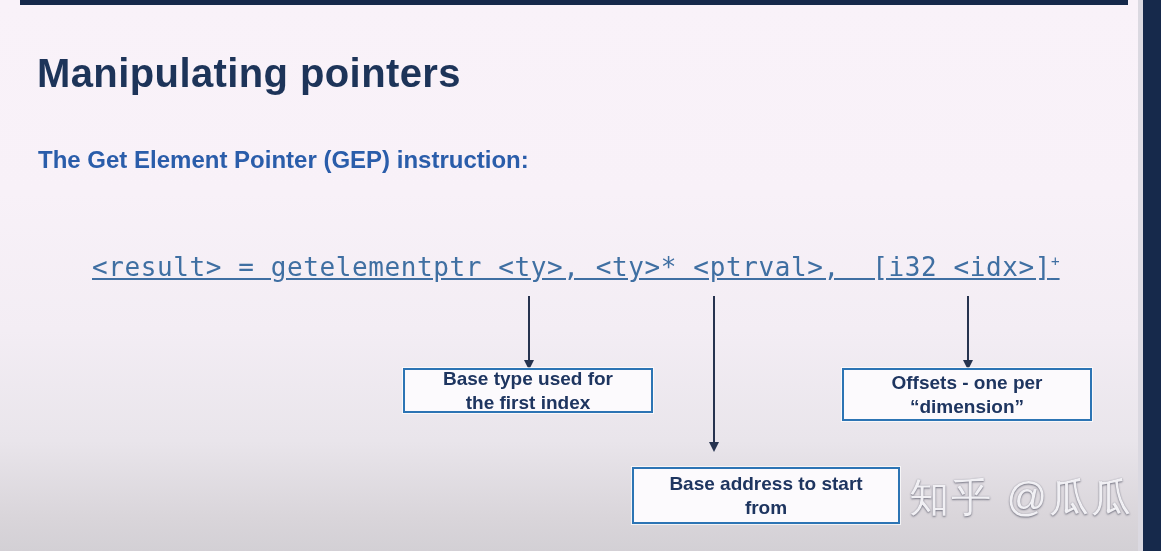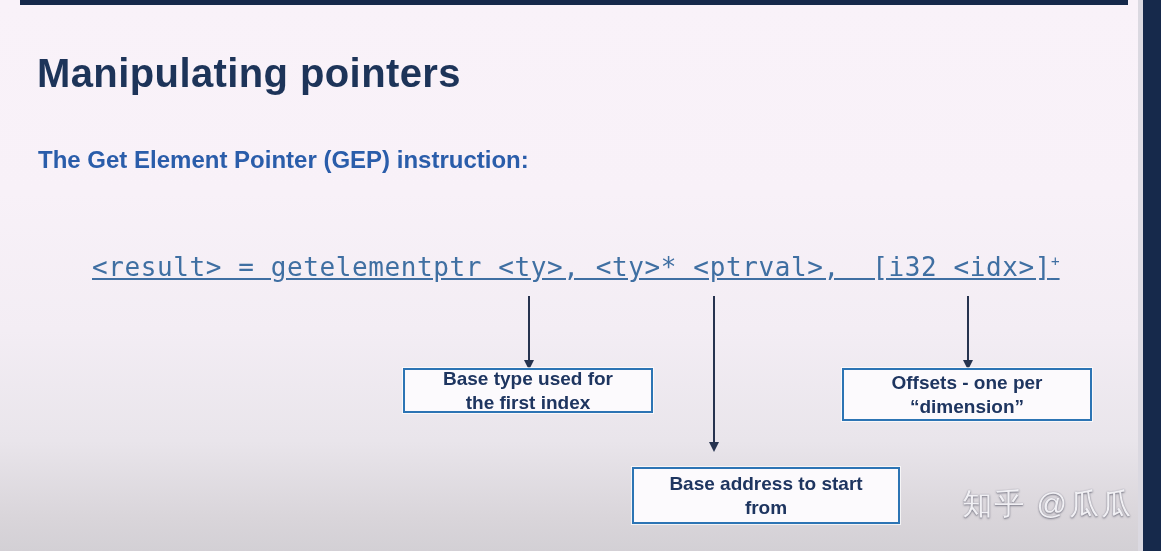--- a/index.html
+++ b/index.html
@@ -61,21 +61,21 @@
     font-size: 19px; font-weight: bold;
     color: var(--callout-text, #1e3560);
     line-height: 1.25;
     white-space: pre-line;
   }
   .callout-base-type   { left: 403px; top: 368px; width: 250px; height: 45px; }
   .callout-base-addr   { left: 588px; top: 467px; width: 268px; height: 57px; margin-left: 44px; }
   .callout-offsets     { left: 842px; top: 368px; width: 250px; height: 53px; }
   .watermark {
     position: absolute; right: 28px; bottom: 26px;
-    font-size: 30px; letter-spacing: 2px;
+    font-size: 40px; letter-spacing: 2px;
     color: #f1f0f4;
     text-shadow: 0 1px 2px rgba(105,105,120,0.9), 0 0 1px rgba(130,130,145,0.7);
   }
 </style>
 </head>
 <body>
 
 <div class="stage">
 
   <div class="top-strip"></div>

